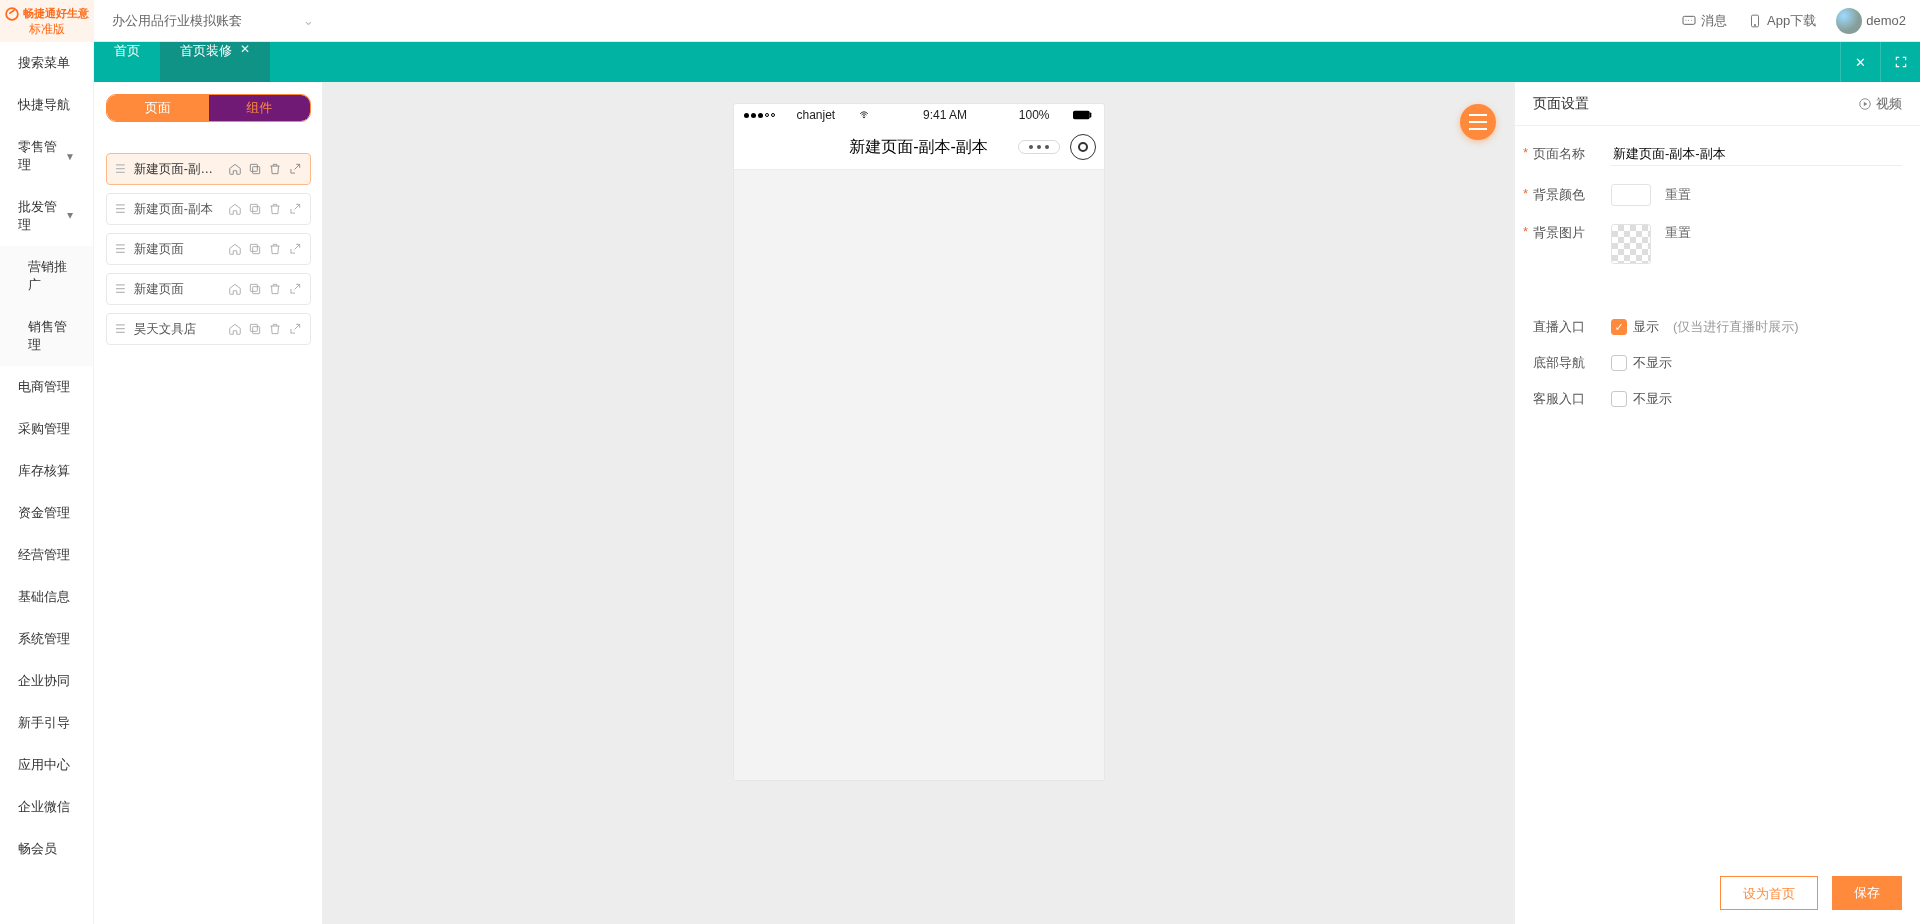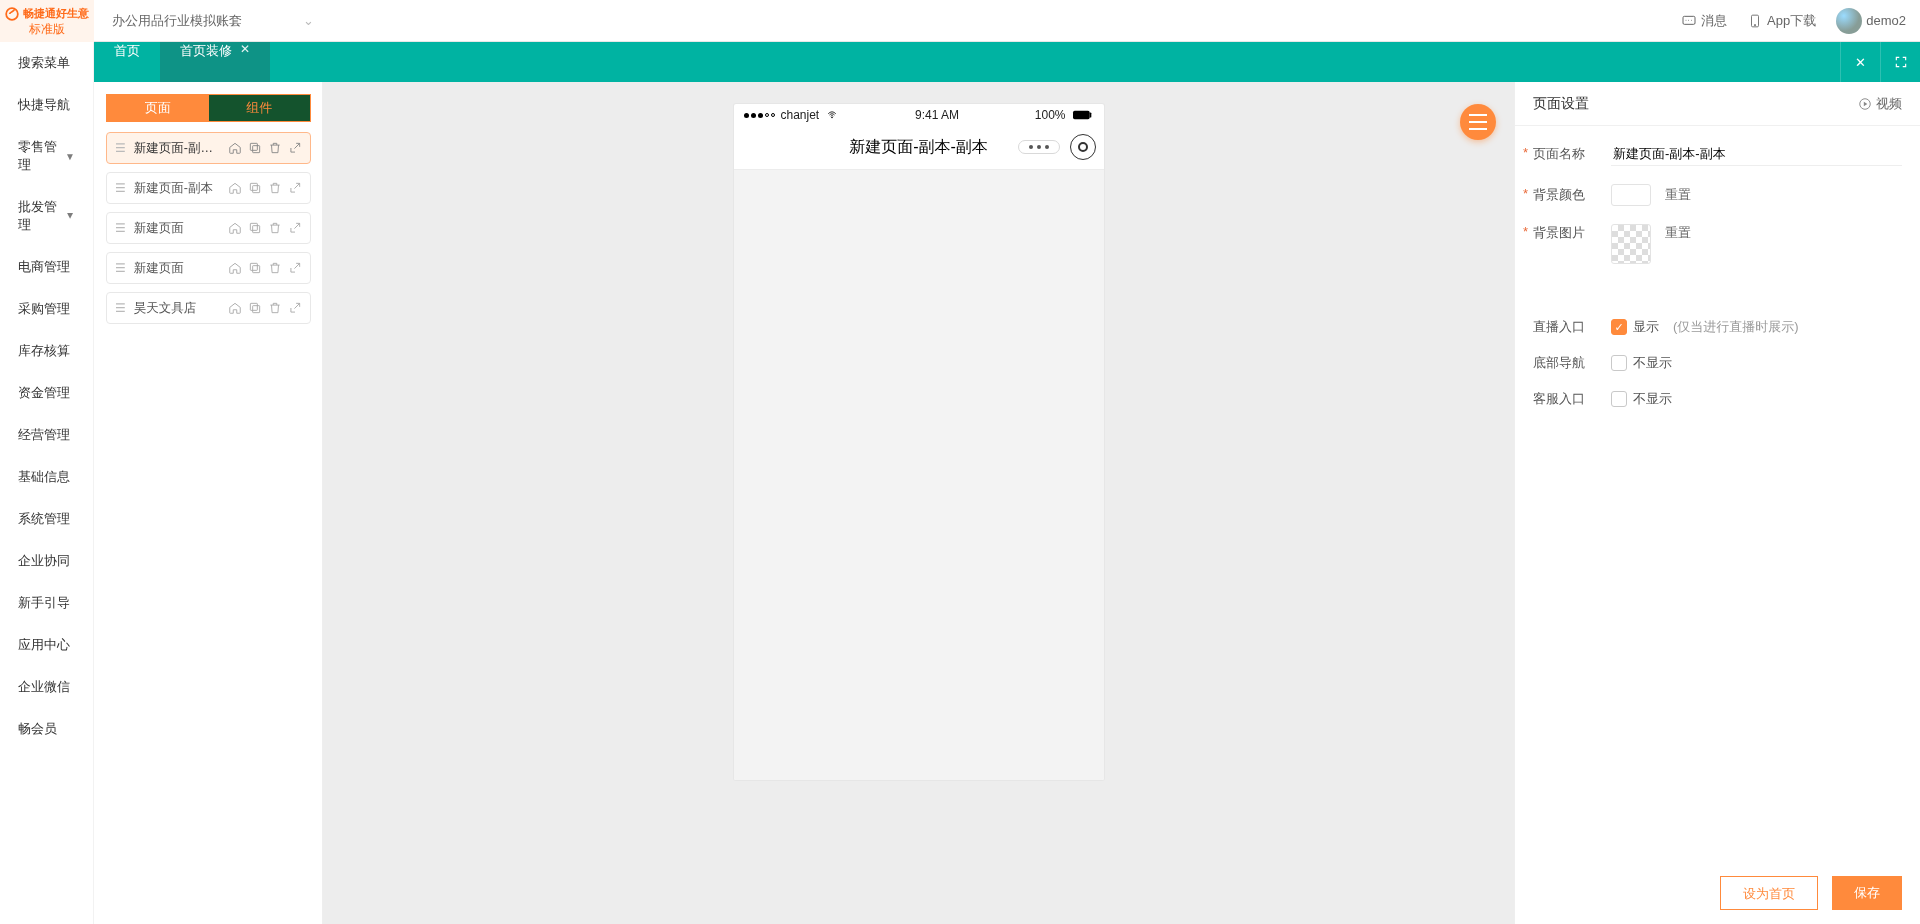--- a/index.html
+++ b/index.html
@@ -49,37 +49,37 @@
   .tab{padding:0 20px;display:flex;align-items:flex-start;gap:8px;cursor:pointer}
   .tab.home{font-weight:500}
   .tab.active{background:var(--teal-dark)}
   .tab .x{font-size:12px;opacity:.9}
   .tabs .sp{flex:1}
   .tabs .ic{width:40px;display:flex;align-items:center;justify-content:center;cursor:pointer;border-left:1px solid rgba(255,255,255,.18)}
 
   
   .work{flex:1;display:flex;min-height:0;background:#f2f2f2}
   .left-col{width:229px;background:#fff;display:flex;flex-direction:column;padding:12px 11px 12px 12px;border-right:1px solid #eee}
-  .seg{display:flex;border-radius:0;overflow:hidden;border:1px solid var(--orange);margin-bottom:10px}
-  .seg div{flex:1;text-align:center;line-height:26px;font-size:13px;cursor:pointer;color:var(--orange);background:#14532d}
+  .seg{display:flex;border-radius:10px;overflow:hidden;border:1px solid var(--orange);margin-bottom:31px}
+  .seg div{flex:1;text-align:center;line-height:26px;font-size:13px;cursor:pointer;color:var(--orange);background:#701a75}
   .seg div.on{background:var(--orange);color:#fff}
   .plist{display:flex;flex-direction:column;gap:8px;flex:1;overflow:auto}
   .pcard{border:1px solid #e8e8e8;border-radius:4px;display:flex;align-items:center;gap:8px;padding:0 8px;height:32px;color:#555;background:#fff}
   .pcard.sel{border-color:#ffb88a;background:#fff3e9;color:#333}
   .pcard .drag{color:#bbb;font-size:12px}
   .pcard .nm{flex:1;overflow:hidden;text-overflow:ellipsis;white-space:nowrap;font-size:12.5px}
   .pcard .ops{display:flex;gap:6px;color:#9a9a9a}
   .pcard .ops span{cursor:pointer}
   .new-page{margin-top:12px;height:36px;background:var(--orange);color:#fff;border-radius:4px;display:flex;align-items:center;justify-content:center;cursor:pointer}
 
   
   .canvas{flex:1;display:flex;justify-content:center;align-items:flex-start;background:var(--bg-canvas);position:relative;padding-top:22px}
   .phone{width:370px;height:676px;background:#fff;border-radius:2px;box-shadow:0 0 0 1px #e6e6e6;display:flex;flex-direction:column;overflow:hidden}
   .statusbar{height:22px;display:flex;align-items:center;justify-content:space-between;padding:0 10px;font-size:12px;color:#222}
-  .statusbar .l,.statusbar .r{display:flex;align-items:center;gap:6px}
+  .statusbar .l,.statusbar .r{display:flex;align-items:center;gap:22px}
   .statusbar .dots{display:flex;gap:2px;align-items:center}
   .statusbar .dots i{width:5px;height:5px;border-radius:50%;background:#000;display:inline-block}
   .statusbar .dots i.open{background:transparent;border:1px solid #000;width:4px;height:4px}
   .statusbar .wifi{width:14px;height:10px}
   .statusbar .batt{display:flex;align-items:center;gap:2px}
   .navbar{height:44px;display:flex;align-items:center;justify-content:center;position:relative;border-bottom:1px solid #ececec}
   .navbar .title{font-size:16px;color:#000}
   .navbar .right-acts{position:absolute;right:8px;top:8px;display:flex;align-items:center;gap:10px}
   .pill{border:1px solid #d9d9d9;border-radius:20px;padding:4px 10px;display:flex;align-items:center;gap:4px;background:#fff}
   .pill .d{width:4px;height:4px;border-radius:50%;background:#555}
@@ -177,20 +177,28 @@
         <span>快捷导航</span>
       </div>
     <div class="item">
         <span>零售管理</span>
         <span class="caret">▼</span>
       </div>
     <div class="item exp">
         <span>批发管理</span>
         <span class="caret">▲</span>
       </div>
+    <div class="group-children">
+      <div class="item sub">
+          <span>营销推广</span>
+        </div>
+      <div class="item sub">
+          <span>销售管理</span>
+        </div>
+    </div>
     <div class="item">
         <span>电商管理</span>
       </div>
     <div class="item">
         <span>采购管理</span>
       </div>
     <div class="item">
         <span>库存核算</span>
       </div>
     <div class="item">

